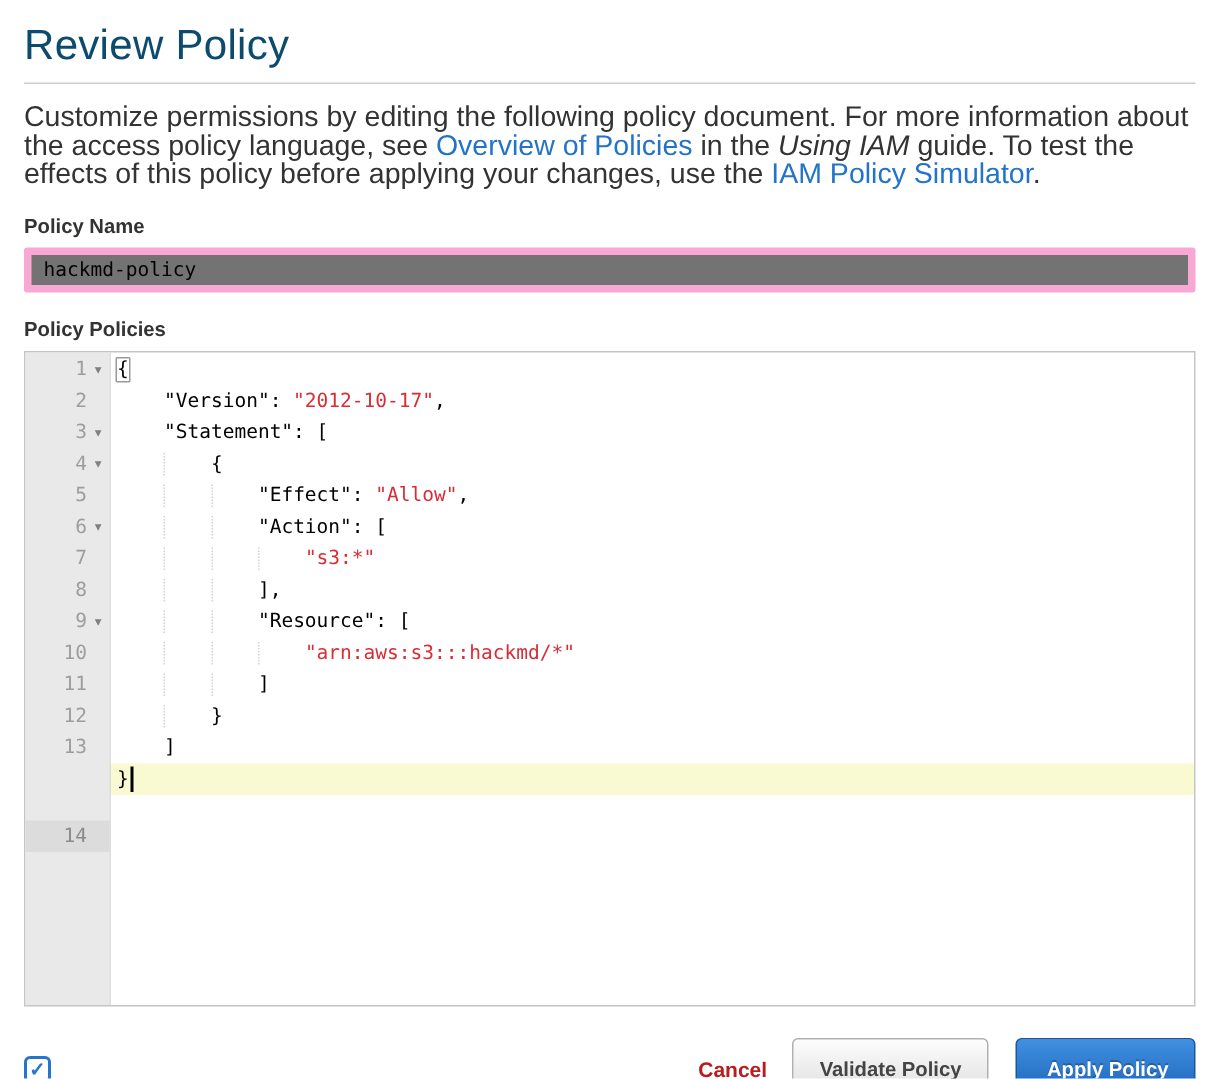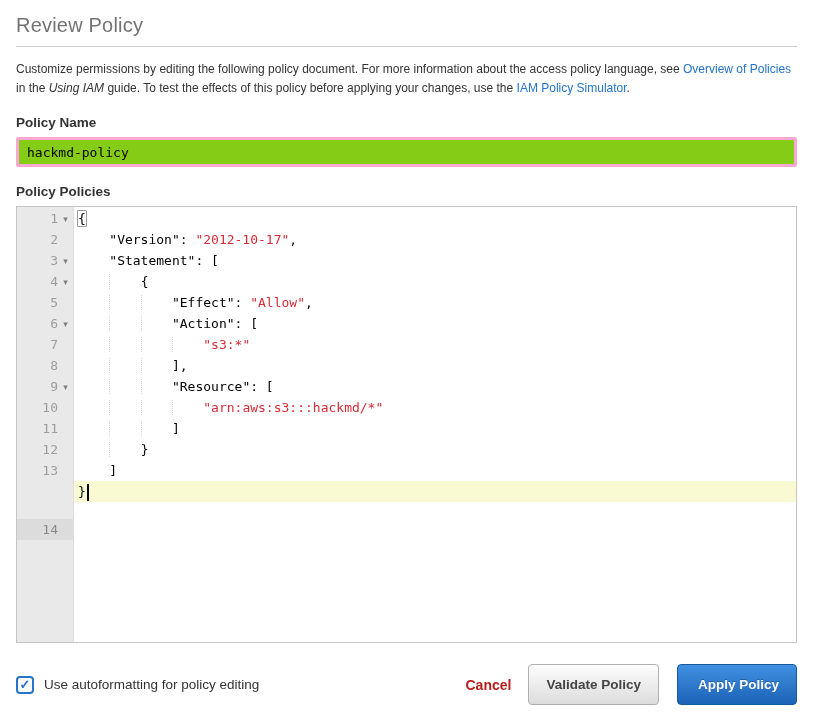--- a/index.html
+++ b/index.html
@@ -5,43 +5,43 @@
   * { margin:0; padding:0; box-sizing:border-box; }
   html,body { background:#fff; }
   body {
     width:814px; height:719px;
     font-family:"Liberation Sans", sans-serif;
     color:#333;
     padding:14px 17px 0 16px;
     overflow:hidden;
   }
   .page-title {
-    font-size:20px; font-weight:500; color:#737373;
+    font-size:28px; font-weight:500; color:#0c4a6e;
     letter-spacing:.2px;
   }
   .title-divider {
     border:none; border-top:1px solid #ccc;
     margin:9px 0 13px 0;
   }
   .intro {
-    font-size:12px; line-height:19px; color:#333;
+    font-size:19px; line-height:19px; color:#333;
     max-width:781px;
   }
   .intro a { color:#2373c8; text-decoration:none; cursor:pointer; }
   .intro em { font-style:italic; }
   .field-label {
     font-size:13.5px; font-weight:bold; color:#333;
     margin:17px 0 7px 0;
   }
   .policy-name-input {
     width:100%; height:30px;
-    border:3px solid #f9a8d4; border-radius:2px;
+    border:5px solid #f9a8d4; border-radius:2px;
     padding:4px 8px;
     font-family:"DejaVu Sans Mono", monospace;
-    font-size:13px; color:#000; background:#84cc16;
+    font-size:13px; color:#000; background:#737373;
     outline:none;
   }
   
   .editor {
     margin-top:7px;
     width:100%; height:437px;
     border:1px solid #c5c5c5;
     display:flex;
     background:#fff;
     font-family:"DejaVu Sans Mono", monospace;
@@ -209,21 +209,20 @@
       <div class="code-line"><span>    </span><span>]</span></div>
       <div class="code-line active"><span>}</span><span class="cursor"></span></div>
     </div>
 </div>
 
 <div class="footer">
   <div class="autoformat">
     <div class="checkbox">
       <span>✓</span>
     </div>
-    <span class="autoformat-label">Use autoformatting for policy editing</span>
   </div>
   <div class="actions">
     <a class="cancel-link">Cancel</a>
     <button class="btn btn-secondary">Validate Policy</button>
     <button class="btn btn-primary">Apply Policy</button>
   </div>
 </div>
 
 
 

